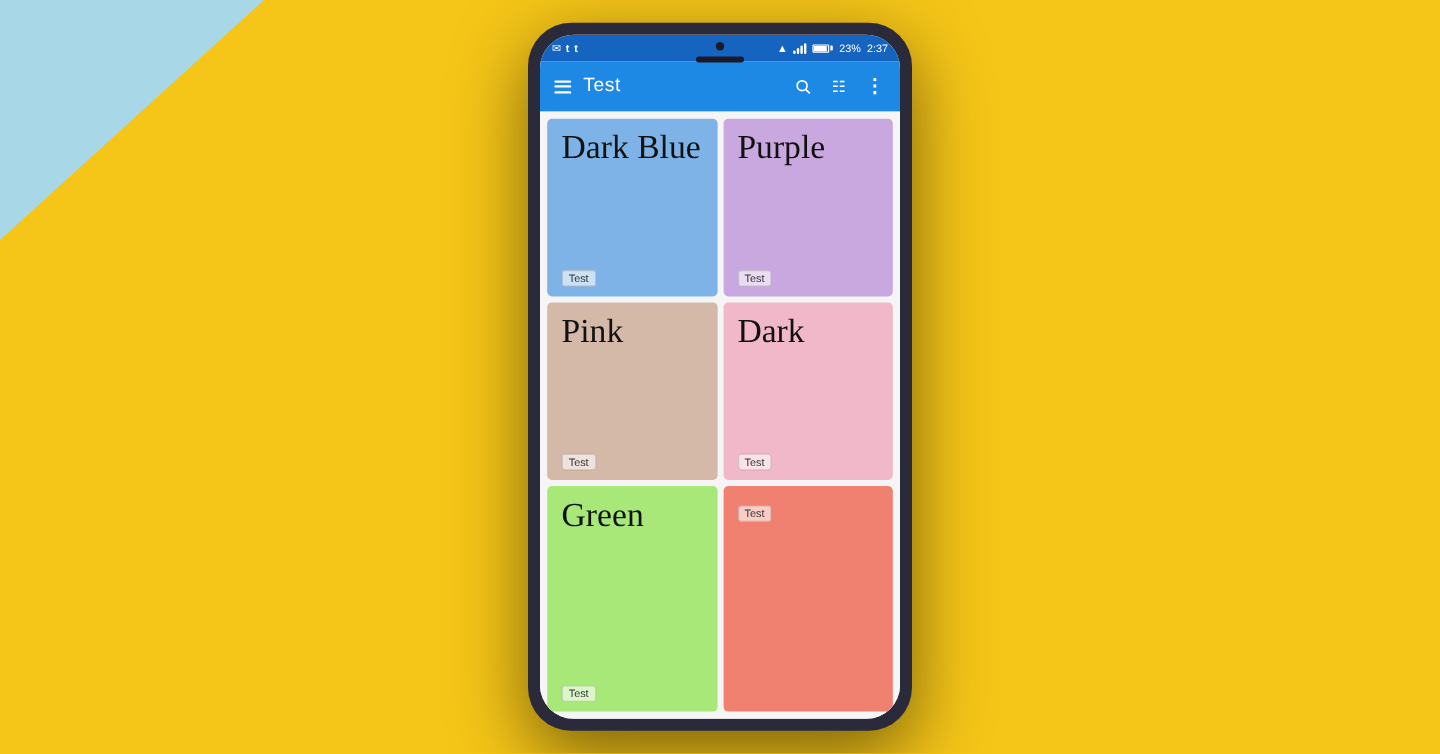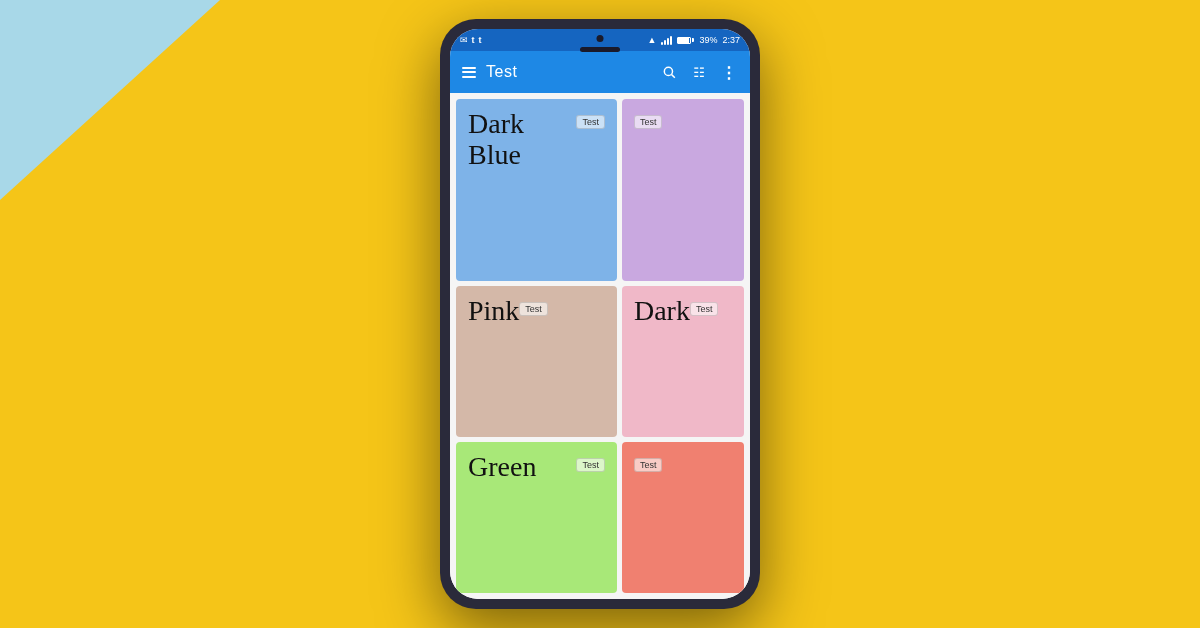--- a/index.html
+++ b/index.html
@@ -128,21 +128,22 @@
       grid-template-rows: auto auto auto;
       gap: 5px;
       overflow: hidden;
     }
 
     .card {
       border-radius: 4px;
       padding: 10px 12px 8px 12px;
       position: relative;
       display: flex;
-      flex-direction: row;
+      flex-direction: column;
+      justify-content: space-between;
     }
 
     .card-title {
       font-size: 28px;
       font-weight: 300;
       line-height: 1.1;
       color: #111;
       font-family: 'Georgia', serif;
     }
 
@@ -258,21 +259,21 @@
           <span style="height:7px;"></span>
           <span style="height:9px;"></span>
         </div>
 
         <div class="battery">
           <div class="battery-body">
             <div class="battery-fill"></div>
           </div>
           <div class="battery-tip"></div>
         </div>
-        <span style="font-size:9px;color:white;">39%</span>
+        <span style="font-size:9px;color:white;">23%</span>
         <span style="font-size:9px;color:white;font-weight:500;">2:37</span>
       </div>
     </div>
 
     <div class="toolbar">
       <div class="hamburger-lines">
         <span></span>
         <span></span>
         <span></span>
       </div>
@@ -294,20 +295,21 @@
     </div>
 
     <div class="content">
 
       <div class="card card-dark-blue">
         <span class="card-title">Dark Blue</span>
         <span class="card-badge">Test</span>
       </div>
 
       <div class="card card-purple">
+        <span class="card-title">Purple</span>
         <span class="card-badge">Test</span>
       </div>
 
       <div class="card card-brown">
         <span class="card-title">Pink</span>
         <span class="card-badge">Test</span>
       </div>
 
       <div class="card card-pink">
         <span class="card-title">Dark</span>

